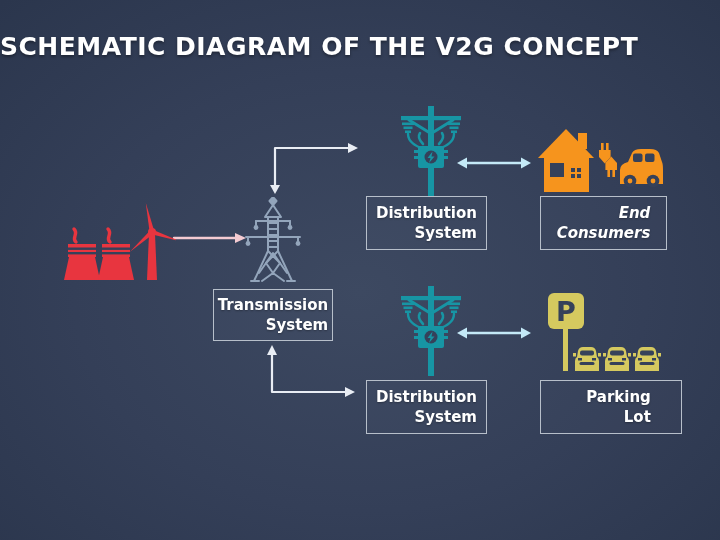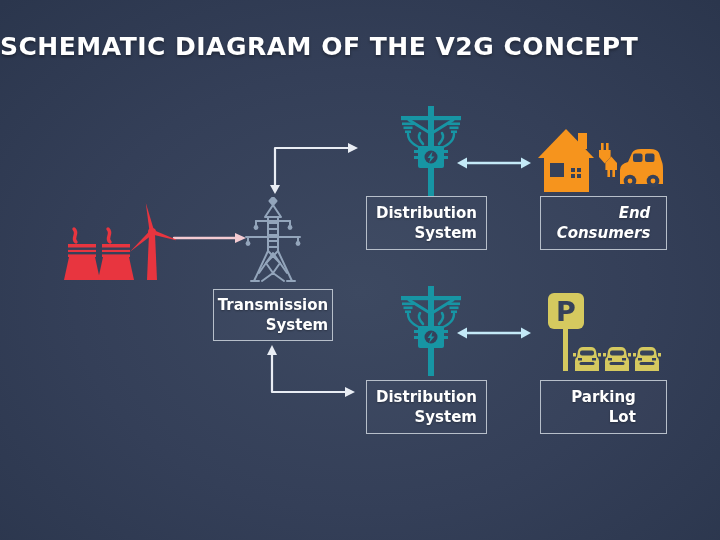--- a/index.html
+++ b/index.html
@@ -272,18 +272,18 @@
   <div class="node-box" style="left:540px;top:196px;width:125px;height:52px;font-style:italic;">
     <div class="node-label">End
 Consumers</div>
   </div>
 
   <div class="node-box" style="left:366px;top:380px;width:119px;height:52px;">
     <div class="node-label">Distribution
 System</div>
   </div>
 
-  <div class="node-box" style="left:540px;top:380px;width:125px;height:52px;">
+  <div class="node-box" style="left:540px;top:380px;width:125px;height:52px;padding-left:15px;">
     <div class="node-label">Parking
 Lot</div>
   </div>
 
 </div>
 
 </body></html>

